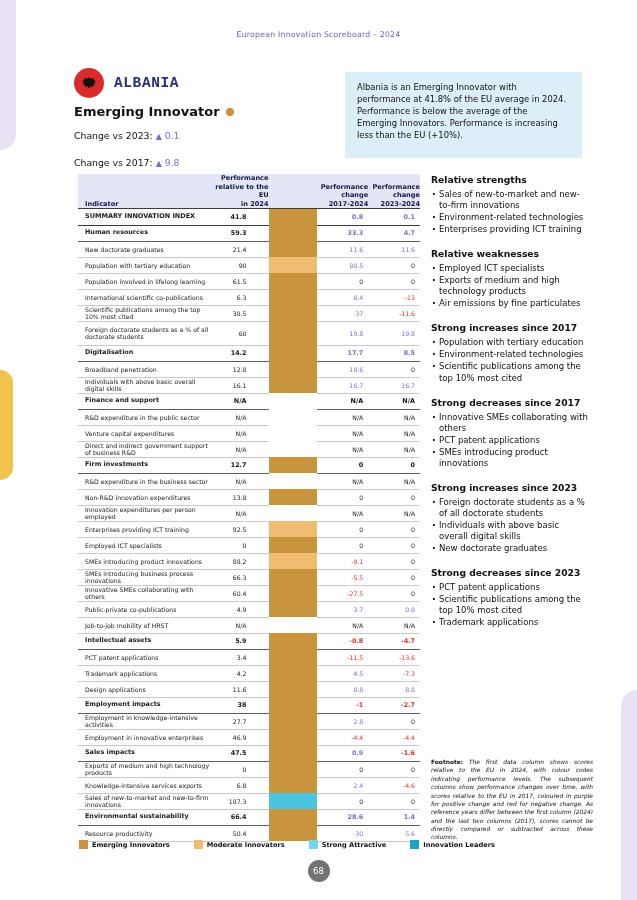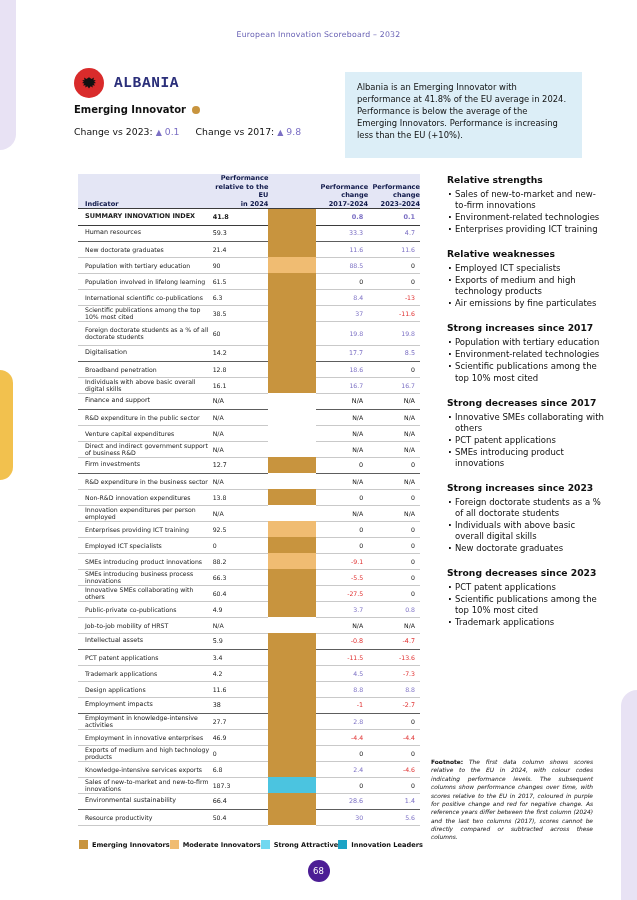--- a/index.html
+++ b/index.html
@@ -24,25 +24,25 @@
   
   .country-row{position:absolute;left:74px;top:68px;display:flex;align-items:center;gap:10px;font-family:Liberation Mono, monospace;}
   .flag{
     width:30px;height:30px;border-radius:50%;
     background:#d92b2b;display:flex;align-items:center;justify-content:center;
     position:relative;overflow:hidden;
   }
   .country-name{font-size:14.5px;font-weight:bold;color:#2b2f7a;letter-spacing:.6px;}
 
   .profile{position:absolute;left:74px;top:104px;width:265px;}
-  .prof-type{font-size:10px;font-weight:bold;color:#111;display:flex;align-items:center;gap:6px;}
+  .prof-type{font-size:13px;font-weight:bold;color:#111;display:flex;align-items:center;gap:6px;}
   .dot-emerging{width:8px;height:8px;border-radius:50%;background:#c8943e;display:inline-block;}
   .prof-line{font-size:9px;color:#111;margin-top:5px;line-height:1.35;}
   .prof-line b{font-weight:bold;}
-  .changes{font-size:9.3px;color:#111;margin-top:11px;display:flex;gap:16px;}
+  .changes{font-size:9.3px;color:#111;margin-top:11px;display:flex;gap:16px;flex-direction:column;}
   .chg-val{color:#7b6fc4;font-weight:normal;}
   .up{color:#7b6fc4;font-size:8px;}
 
   .infobox{
     position:absolute;left:345px;top:72px;width:237px;height:86px;
     background:#dceef7;padding:10px 12px;box-sizing:border-box;
     font-size:8.4px;line-height:1.42;color:#111;
   }
 
   
@@ -52,62 +52,62 @@
     background:#e4e6f5;font-size:6.6px;font-weight:bold;color:#10194a;
     vertical-align:bottom;padding:6px 4px 5px 4px;line-height:1.3;
   }
   th.c-ind{text-align:left;width:150px;padding-left:7px;}
   th.c-val{text-align:right;width:58px;}
   th.c-bar{width:48px;}
   th.c-ch1{text-align:right;width:53px;}
   th.c-ch2{text-align:right;width:53px;}
 
   tbody td{font-size:6.2px;border-bottom:.6px solid #c9c9c9;height:15px;vertical-align:middle;}
-  tr.dim td{border-bottom:1.1px solid #5d5d5d;font-weight:normal;font-size:6.4px;}
+  tr.dim td{border-bottom:1.1px solid #5d5d5d;font-weight:bold;font-size:6.4px;}
   tr.sii td{border-top:1.2px solid #3b3b3b;border-bottom:1.2px solid #3b3b3b;font-weight:bold;font-size:6.5px;}
   td.ind{padding-left:7px;padding-right:3px;line-height:1.2;}
-  td.val{text-align:left;padding-right:22px;white-space:nowrap;}
+  td.val{text-align:right;padding-right:22px;white-space:nowrap;}
   td.bar{padding:0;border-bottom:none !important;}
   td.ch{text-align:right;padding-right:5px;white-space:nowrap;}
   .pos{color:#7b6fc4;}
   .neg{color:#e03131;}
   .zero{color:#111;}
   .na{color:#111;}
   .swatch{display:block;width:48px;height:16px;}
 
   
-  .legend{position:absolute;left:79px;top:840px;display:flex;gap:0;font-size:6.6px;font-weight:bold;color:#111;}
+  .legend{position:absolute;left:79px;top:840px;display:flex;gap:24px;font-size:6.6px;font-weight:bold;color:#111;}
   .legend .li{display:flex;align-items:center;gap:4px;}
   .legend .sw{width:9px;height:9px;display:inline-block;}
 
   
-  .rcol{position:absolute;left:447px;top:174px;width:158px;}
+  .rcol{position:absolute;left:431px;top:174px;width:158px;}
   .rtitle{font-size:9.2px;font-weight:bold;color:#111;margin:0 0 4px 0;}
   .rtitle.sp{margin-top:13px;}
   .rlist{margin:0;padding:0;list-style:none;}
   .rlist li{font-size:8.5px;line-height:1.3;color:#111;padding-left:8px;position:relative;margin-bottom:1px;}
   .rlist li:before{content:"·";position:absolute;left:1px;top:-1px;font-weight:bold;font-size:10px;}
 
   .footnote{position:absolute;left:431px;top:758px;width:162px;font-size:5.9px;line-height:1.42;font-style:italic;color:#111;text-align:justify;}
   .footnote b{font-style:normal;font-weight:bold;}
 
   .pagenum{
     position:absolute;left:50%;transform:translateX(-50%);bottom:18px;
-    width:22px;height:22px;border-radius:50%;background:#4c1d95;
+    width:22px;height:22px;border-radius:50%;background:#737373;
     color:#fff;font-size:8.5px;display:flex;align-items:center;justify-content:center;
   }
 </style>
 </head>
 <body>
 
 <div class="edge-left-top"></div>
 <div class="edge-left-mid"></div>
 <div class="edge-right-bot"></div>
 
-<div class="page-header">European Innovation Scoreboard – 2032</div>
+<div class="page-header">European Innovation Scoreboard – 2024</div>
 
 <div class="country-row">
   <div class="flag">
     <svg width="20" height="14" viewBox="0 0 20 14">
       <path d="M10 1.2 L7.5 3 L5 1.6 L5.6 4.2 L3.2 4 L4.8 5.8 L3 7 L5.4 7.6 L4 9.6 L6.6 9.2 L6.2 11.6 L8.4 10.2 L10 12.6 L11.6 10.2 L13.8 11.6 L13.4 9.2 L16 9.6 L14.6 7.6 L17 7 L15.2 5.8 L16.8 4 L14.4 4.2 L15 1.6 L12.5 3 Z" fill="#111111"></path>
     </svg>
   </div>
   <div class="country-name">ALBANIA</div>
 </div>
 
@@ -430,20 +430,29 @@
         <td class="ch zero">0</td>
       </tr>
       <tr>
         <td class="ind">Employment in innovative enterprises</td>
         <td class="val">46.9</td>
         <td class="bar">
           <span class="swatch" style="background: rgb(200, 148, 62); height: 16px;"></span>
         </td>
         <td class="ch neg">-4.4</td>
         <td class="ch neg">-4.4</td>
+      </tr>
+      <tr class="dim">
+        <td class="ind">Sales impacts</td>
+        <td class="val">47.5</td>
+        <td class="bar">
+          <span class="swatch" style="background: rgb(200, 148, 62); height: 16px;"></span>
+        </td>
+        <td class="ch pos">0.9</td>
+        <td class="ch neg">-1.6</td>
       </tr>
       <tr>
         <td class="ind">Exports of medium and high technology products</td>
         <td class="val">0</td>
         <td class="bar">
           <span class="swatch" style="background: rgb(200, 148, 62); height: 16px;"></span>
         </td>
         <td class="ch zero">0</td>
         <td class="ch zero">0</td>
       </tr>

